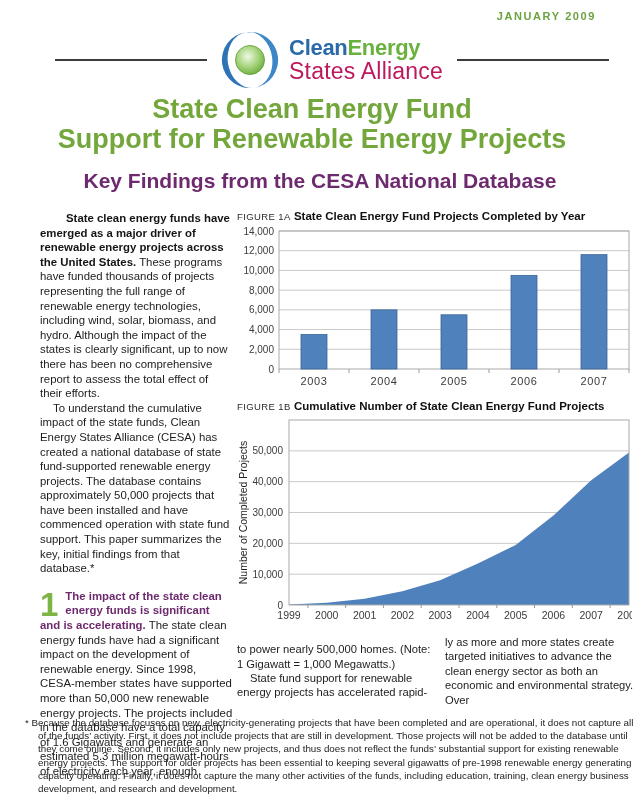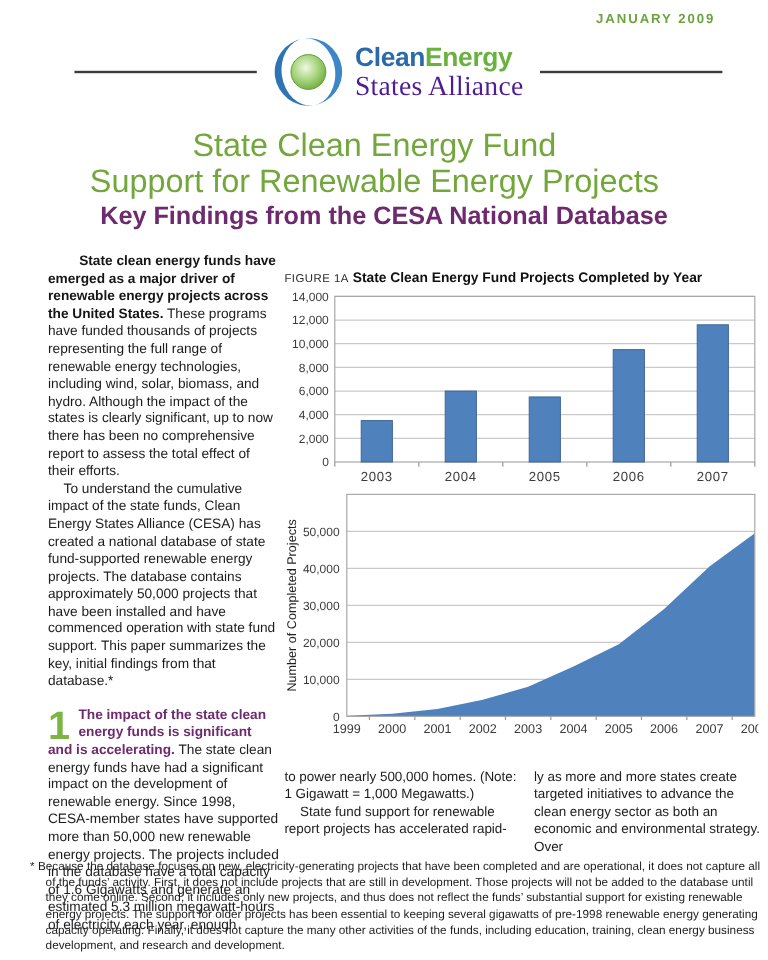--- a/index.html
+++ b/index.html
@@ -14,53 +14,53 @@
   .logo-row{position:absolute;top:28px;left:0;width:640px;height:64px;
             display:flex;align-items:center;justify-content:center;padding-left:12px;}
   .rule{height:2px;background:#3c3c3c;width:152px;}
   .rule.left{margin-right:12px;}
   .rule.right{margin-left:14px;}
   .logo-mark{flex:none;margin-right:8px;}
   .logo-text{line-height:1;}
   .logo-line1{font-size:22px;font-weight:bold;letter-spacing:-0.3px;}
   .lg-clean{color:#2a6aa8;}
   .lg-energy{color:#6ab23e;}
-  .logo-line2{font-size:23px;color:#4c1d95;margin-top:1px;letter-spacing:0.2px;font-family:Liberation Serif, serif;}
-
-  
-  .doc-title{position:absolute;top:106px;left:0;width:624px;text-align:center;
-             font-size:27px;line-height:30px;font-weight:normal;color:#73a73c;margin:0;}
+  .logo-line2{font-size:23px;color:#be185d;margin-top:1px;letter-spacing:0.2px;}
+
+  
+  .doc-title{position:absolute;top:94px;left:0;width:624px;text-align:center;
+             font-size:27px;line-height:30px;font-weight:bold;color:#73a73c;margin:0;}
   .doc-subtitle{position:absolute;top:169px;left:0;width:640px;text-align:center;
                 font-size:21px;font-weight:bold;color:#6e2a6e;margin:0;}
 
   
   .col-left{position:absolute;left:40px;top:211px;width:193px;
             font-size:11.4px;line-height:14.6px;text-align:left;}
   .col-left p{margin:0;}
   .col-left .indent{text-indent:13px;}
   .lead-bold{font-weight:bold;color:#151515;margin-left:26px;}
   .point{margin-top:13px !important;}
   .pnum{float:left;font-size:33px;line-height:26px;font-weight:bold;color:#7cb544;
         margin:3px 7px 0 0;}
   .phead{font-weight:bold;color:#6e2a6e;}
 
   
-  .col-right{position:absolute;left:237px;top:224px;width:398px;}
+  .col-right{position:absolute;left:237px;top:208px;width:398px;}
   .fig-caption{font-size:11.5px;margin:0 0 3px 0;color:#101010;}
   .fig-label{font-size:9.5px;letter-spacing:0.4px;color:#2b2b2b;font-weight:400;}
   .fig-title{font-weight:bold;}
   .fig1a-caption{margin-top:2px;}
   .fig1b-caption{margin-top:9px;}
   svg.chart{display:block;}
   .tick{font-size:10px;fill:#3b3b3b;font-family:"Liberation Sans",sans-serif;}
   .cat{font-size:11px;fill:#3b3b3b;letter-spacing:0.6px;font-family:"Liberation Sans",sans-serif;}
   .cat2{font-size:10.5px;fill:#3b3b3b;font-family:"Liberation Sans",sans-serif;}
   .ylab{font-size:10.5px;fill:#1e1e1e;font-family:"Liberation Sans",sans-serif;}
 
-  .bottom-cols{display:flex;margin-top:24px;}
+  .bottom-cols{display:flex;margin-top:10px;align-items:center;}
   .bcol{width:200px;font-size:11.2px;line-height:14.4px;}
   .bcol p{margin:0;}
   .bcol .indent{text-indent:13px;}
   .bcol-right{margin-left:8px;width:190px;}
 
   
   .footnote{position:absolute;left:25px;top:716px;width:606px;
             font-size:9.8px;line-height:13.2px;color:#1c1c1e;
             padding-left:13px;text-indent:-13px;margin:0;}
 </style>
@@ -142,20 +142,24 @@
         <line x1="182" y1="144" x2="182" y2="148" stroke="#9a9a9a"></line>
         <rect x="274" y="50.35714285714285" width="26" height="93.64285714285715" fill="#4f81bd" stroke="#3a6496" stroke-width="0.8"></rect>
         <text x="287" y="160" text-anchor="middle" class="cat">2006</text>
         <line x1="252" y1="144" x2="252" y2="148" stroke="#9a9a9a"></line>
         <rect x="344" y="29.657142857142844" width="26" height="114.34285714285716" fill="#4f81bd" stroke="#3a6496" stroke-width="0.8"></rect>
         <text x="357" y="160" text-anchor="middle" class="cat">2007</text>
         <line x1="322" y1="144" x2="322" y2="148" stroke="#9a9a9a"></line>
         <line x1="392" y1="144" x2="392" y2="148" stroke="#9a9a9a"></line>
       </svg>
 
+    <p class="fig-caption fig1b-caption">
+      <span class="fig-label">FIGURE 1B</span>
+      <span class="fig-title">Cumulative Number of State Clean Energy Fund Projects</span>
+    </p>
     <svg class="chart" width="395" height="210">
         <line x1="52" y1="159.16666666666666" x2="392" y2="159.16666666666666" stroke="#c9c9c9" stroke-width="1"></line>
         <line x1="52" y1="128.33333333333334" x2="392" y2="128.33333333333334" stroke="#c9c9c9" stroke-width="1"></line>
         <line x1="52" y1="97.5" x2="392" y2="97.5" stroke="#c9c9c9" stroke-width="1"></line>
         <line x1="52" y1="66.66666666666667" x2="392" y2="66.66666666666667" stroke="#c9c9c9" stroke-width="1"></line>
         <line x1="52" y1="35.833333333333314" x2="392" y2="35.833333333333314" stroke="#c9c9c9" stroke-width="1"></line>
         <text x="46" y="193.5" text-anchor="end" class="tick">0</text>
         <text x="46" y="162.66666666666666" text-anchor="end" class="tick">10,000</text>
         <text x="46" y="131.83333333333334" text-anchor="end" class="tick">20,000</text>
         <text x="46" y="101" text-anchor="end" class="tick">30,000</text>
@@ -181,21 +185,21 @@
         <line x1="335.3333333333333" y1="190" x2="335.3333333333333" y2="193" stroke="#9a9a9a"></line>
         <text x="354.22222222222223" y="204" text-anchor="middle" class="cat2">2007</text>
         <line x1="373.11111111111114" y1="190" x2="373.11111111111114" y2="193" stroke="#9a9a9a"></line>
         <text x="392" y="204" text-anchor="middle" class="cat2">2008</text>
         <text x="10" y="97.5" text-anchor="middle" class="ylab" transform="rotate(-90 10 97.5)">Number of Completed Projects</text>
       </svg>
 
     <div class="bottom-cols">
       <div class="bcol">
         <p>to power nearly 500,000 homes. (Note: 1 Gigawatt = 1,000 Megawatts.)</p>
-        <p class="indent">State fund support for renewable report projects has accelerated rapid-</p>
+        <p class="indent">State fund support for renewable energy projects has accelerated rapid-</p>
       </div>
       <div class="bcol bcol-right">
         <p>ly as more and more states create targeted initiatives to advance the clean energy sector as both an economic and environmental strategy. Over</p>
       </div>
     </div>
   </div>
 
   <p class="footnote"><span>*</span> <span>Because the database focuses on new, electricity-generating projects that have been completed and are operational, it does not capture all of the funds’ activity. First, it does not include projects that are still in development. Those projects will not be added to the database until they come online. Second, it includes only new projects, and thus does not reflect the funds’ substantial support for existing renewable energy projects. The support for older projects has been essential to keeping several gigawatts of pre-1998 renewable energy generating capacity operating. Finally, it does not capture the many other activities of the funds, including education, training, clean energy business development, and research and development.</span></p>
 
 </div>

